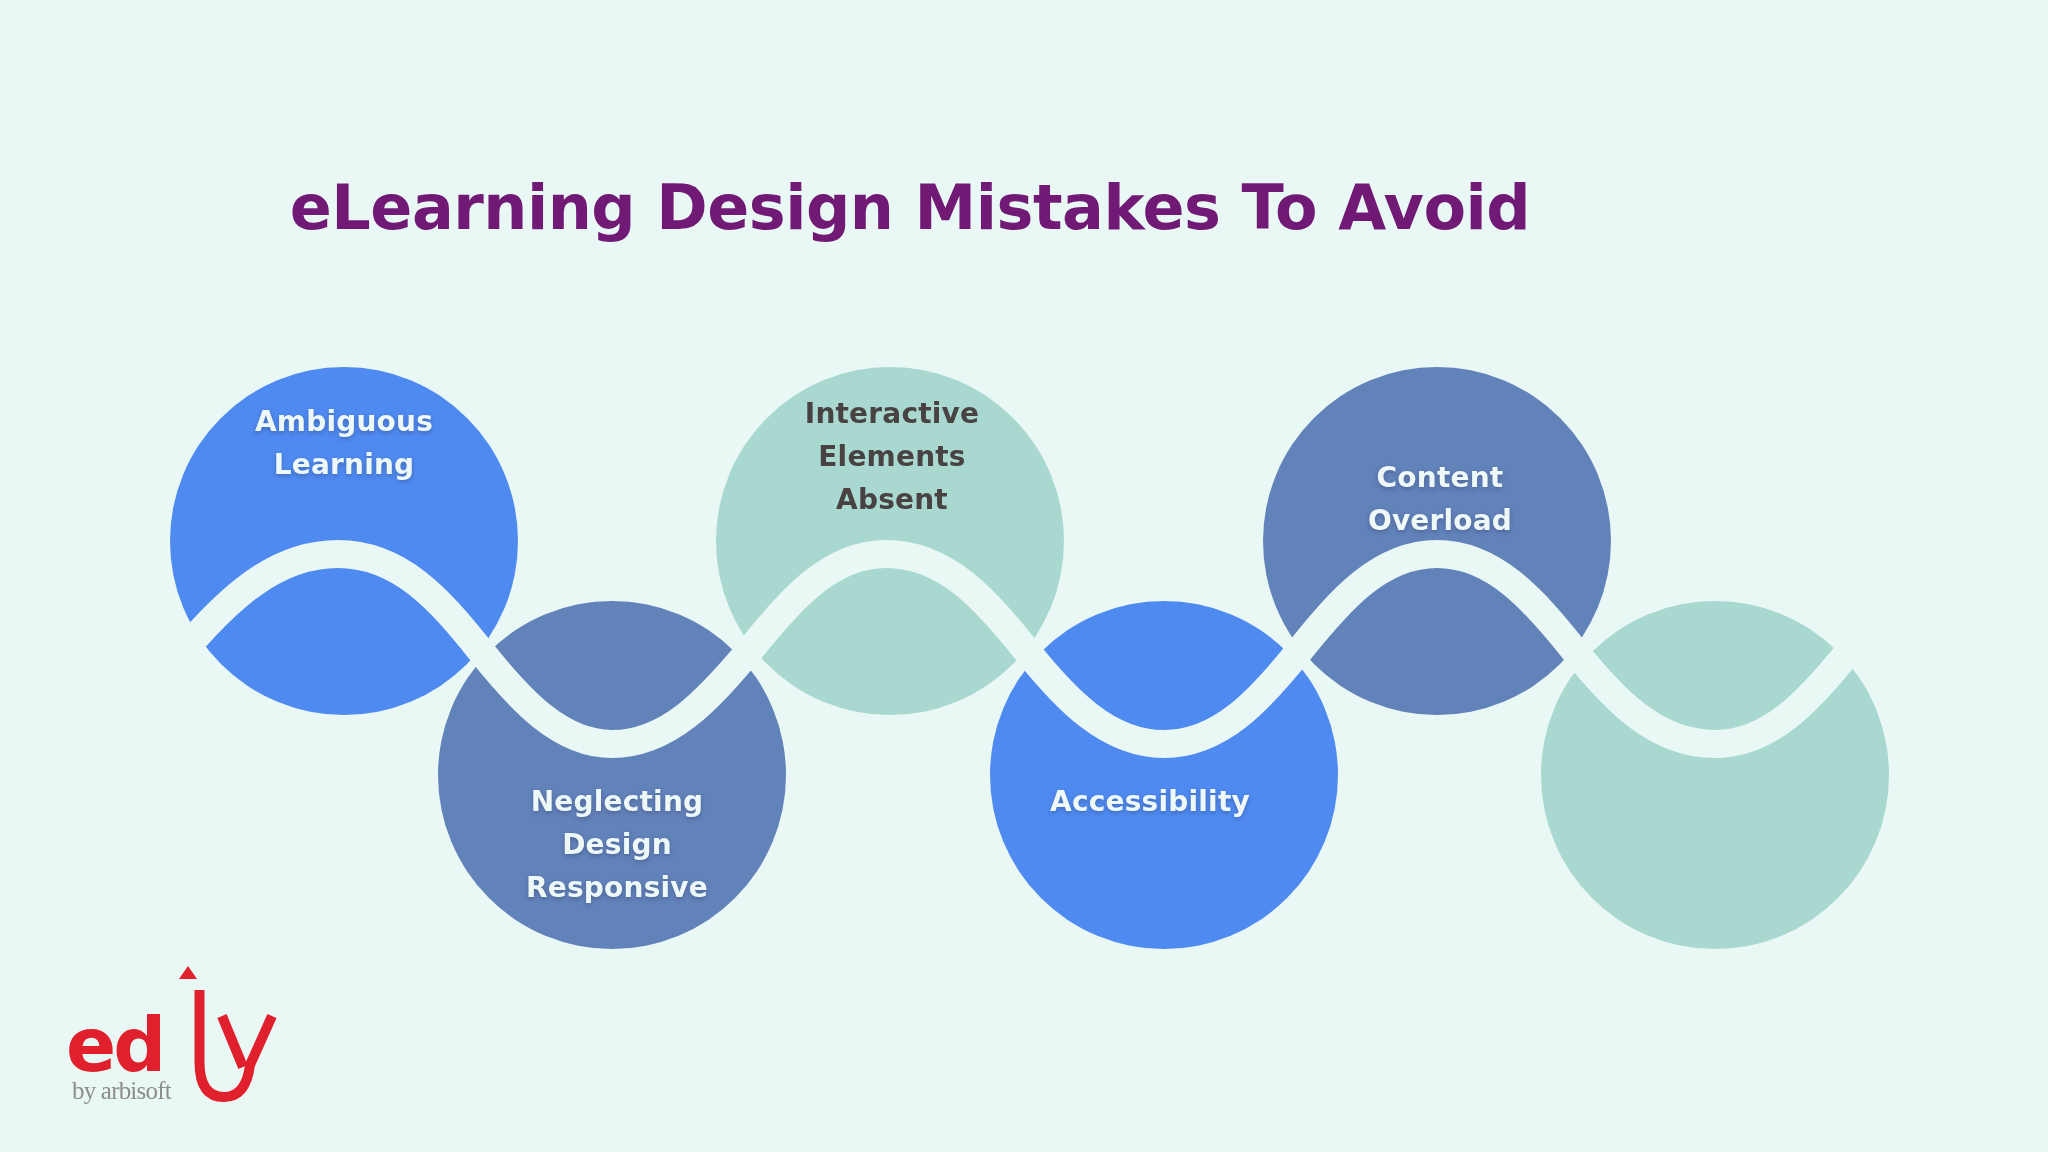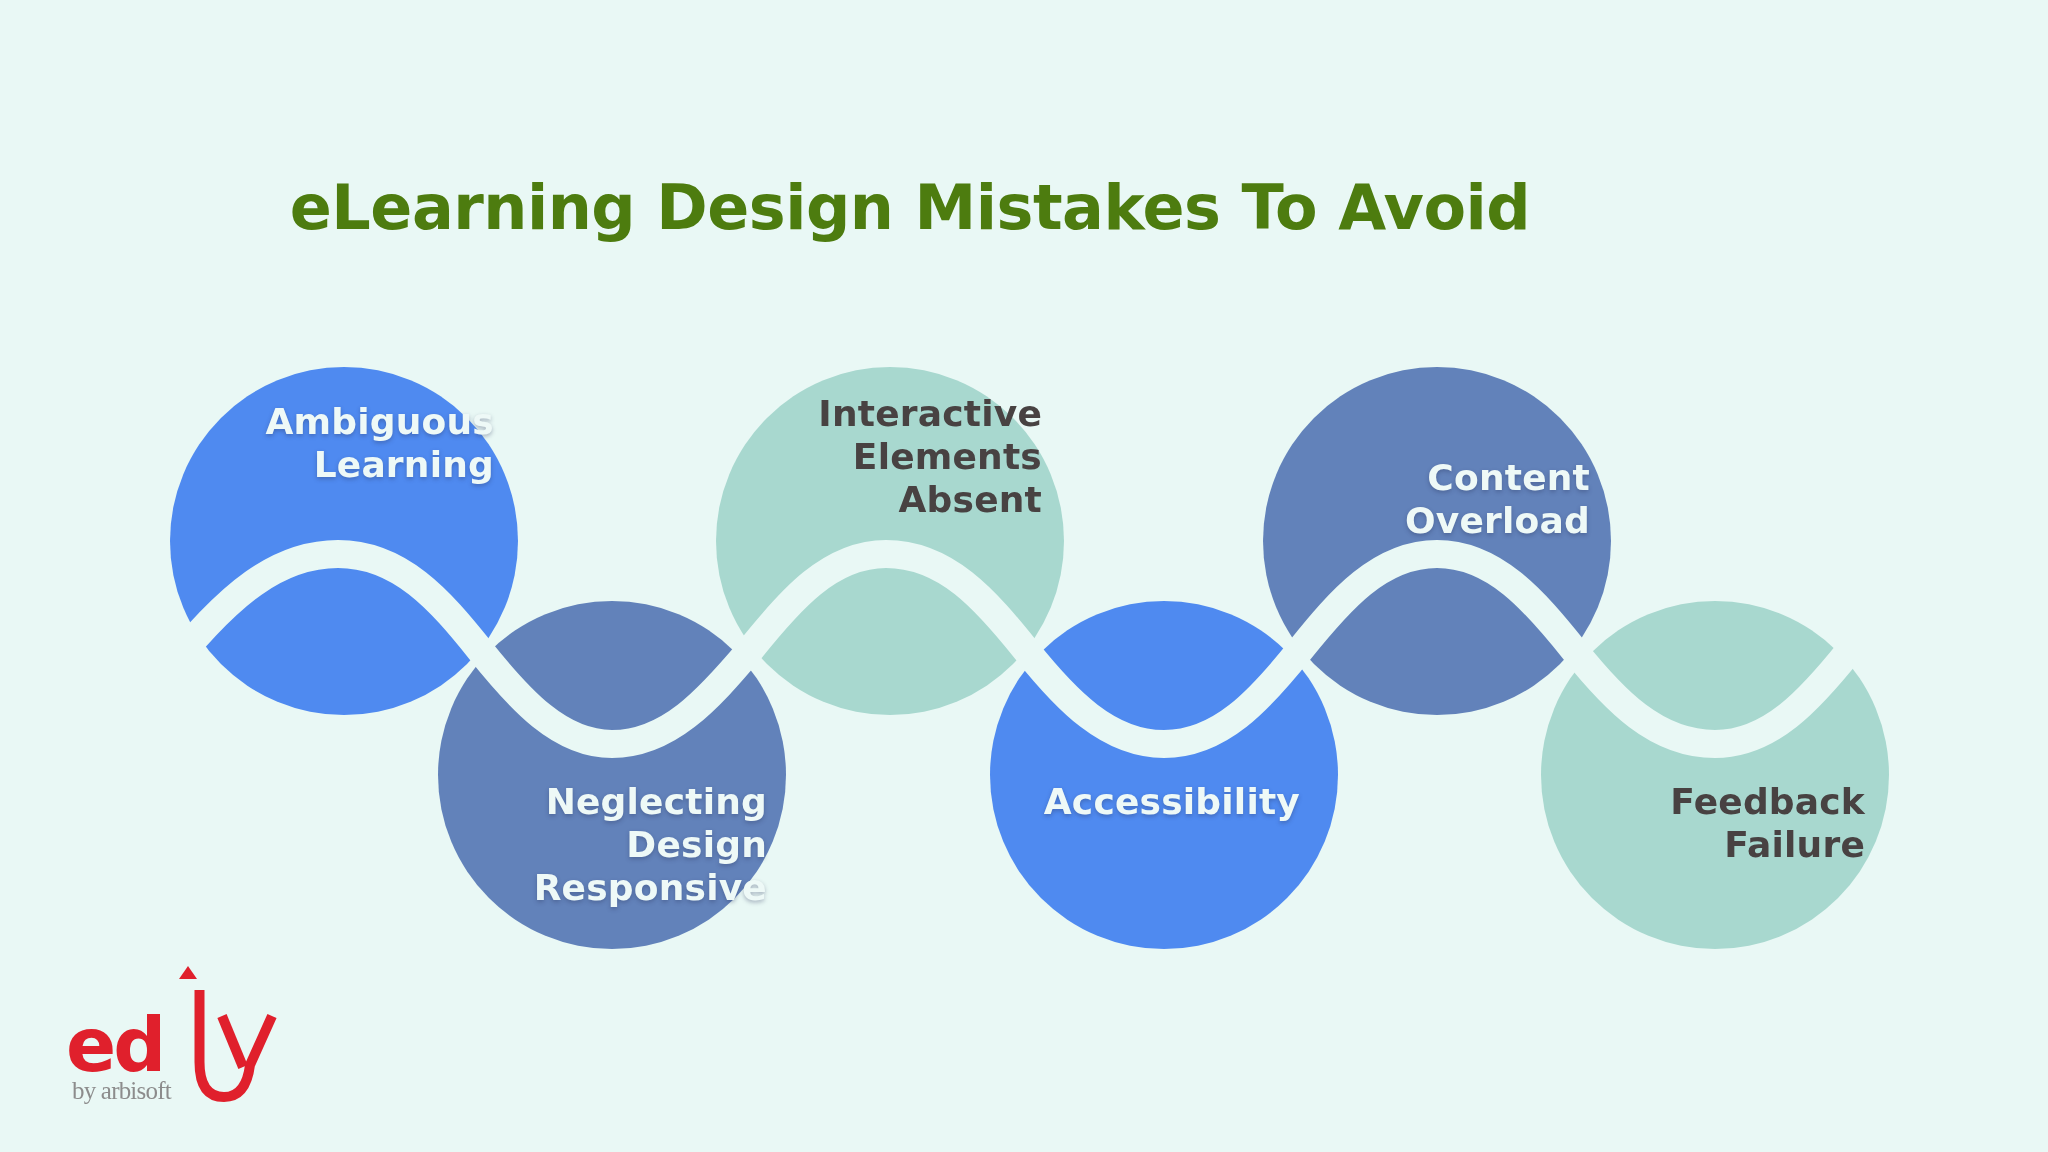--- a/index.html
+++ b/index.html
@@ -20,38 +20,38 @@
     .title {
       position: absolute;
       left: 0;
       top: 168px;
       width: 1820px;
       text-align: center;
       font-family: "DejaVu Sans", "Liberation Sans", sans-serif;
       font-weight: bold;
       font-size: 62px;
       letter-spacing: -0.5px;
-      color: #4d7c0f;
+      color: #701a75;
       line-height: 80px;
       margin: 0;
     }
     svg.diagram {
       position: absolute;
       left: 0;
       top: 0;
       width: 2048px;
       height: 1152px;
     }
     .label {
       position: absolute;
       width: 300px;
-      text-align: right;
+      text-align: center;
       font-family: "DejaVu Sans", "Liberation Sans", sans-serif;
       font-weight: bold;
-      font-size: 36px;
+      font-size: 28px;
       line-height: 43px;
       letter-spacing: 0.2px;
     }
     .label span { display: block; }
     .label.light {
       color: #EEF9F7;
       text-shadow: 0 2px 4px rgba(40, 50, 90, 0.35);
     }
     .label.dark {
       color: #484242;
@@ -124,24 +124,20 @@
 
   <div class="label light" style="left:1000px; top:780px;">
     <span>Accessibility</span>
   </div>
 
   <div class="label light" style="left:1290px; top:456px;">
     <span>Content</span>
     <span>Overload</span>
   </div>
 
-  <div class="label dark" style="left:1565px; top:780px;">
-    <span>Feedback</span>
-    <span>Failure</span>
-  </div>
 
   <svg class="logo" viewBox="60 955 240 160">
     <text x="66" y="1071" fill="#E0202C" font-family="DejaVu Sans, Liberation Sans, sans-serif" font-weight="bold" font-size="74" letter-spacing="-3">ed</text>
 
     <polygon points="188,966 179,979 197,979" fill="#E0202C"></polygon>
 
     <path d="M 199.5 990 L 199.5 1062 Q 199.5 1097 224 1097 Q 246 1097 250 1065 L 272 1016" fill="none" stroke="#E0202C" stroke-width="10" stroke-linecap="butt" stroke-linejoin="round"></path>
 
     <path d="M 222 1016 L 243 1067" fill="none" stroke="#E0202C" stroke-width="10" stroke-linecap="butt"></path>
   </svg>

